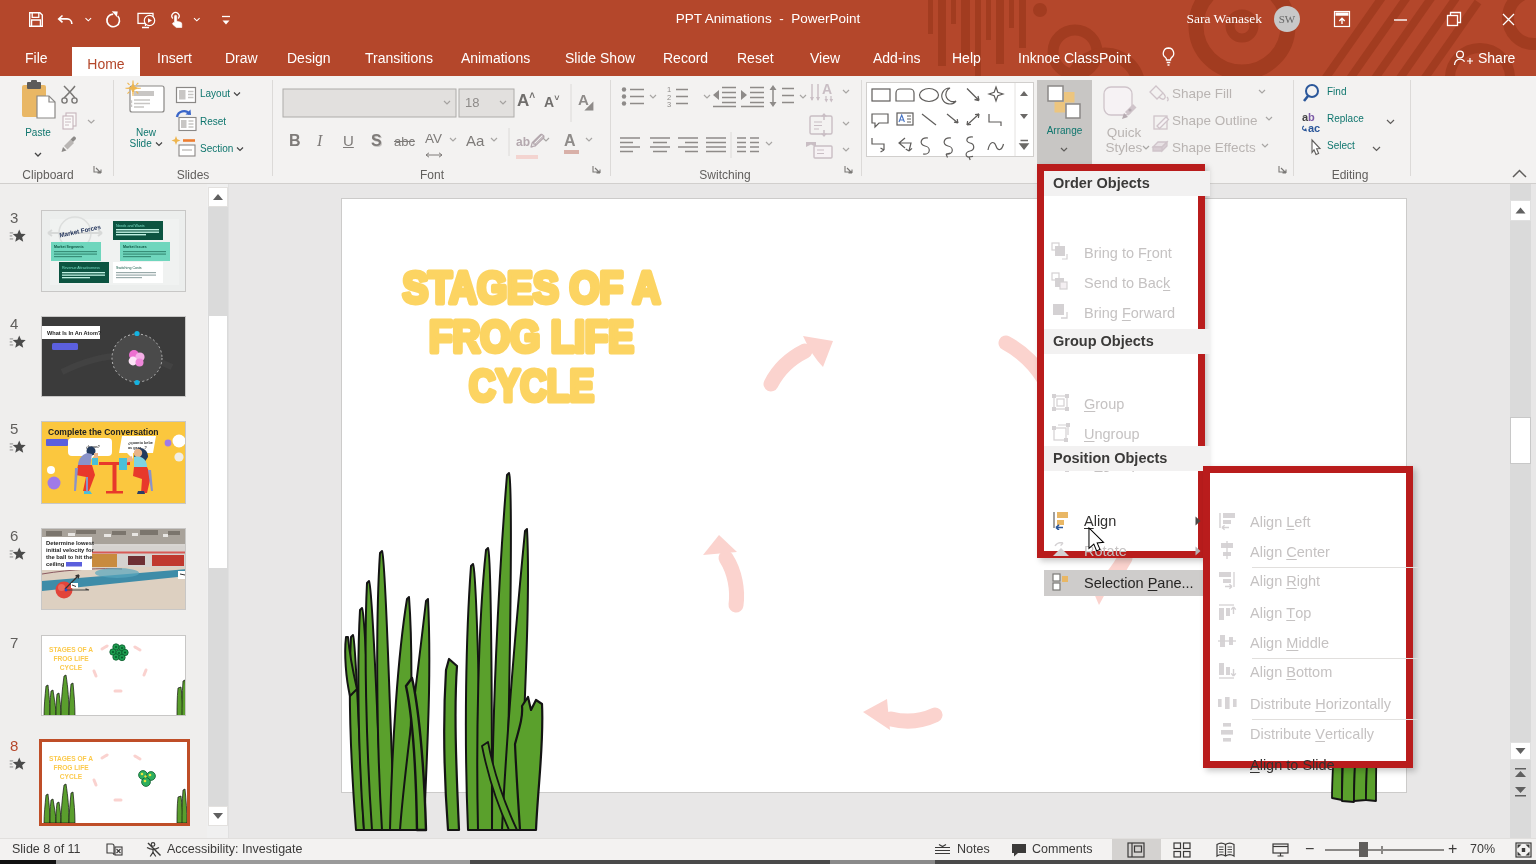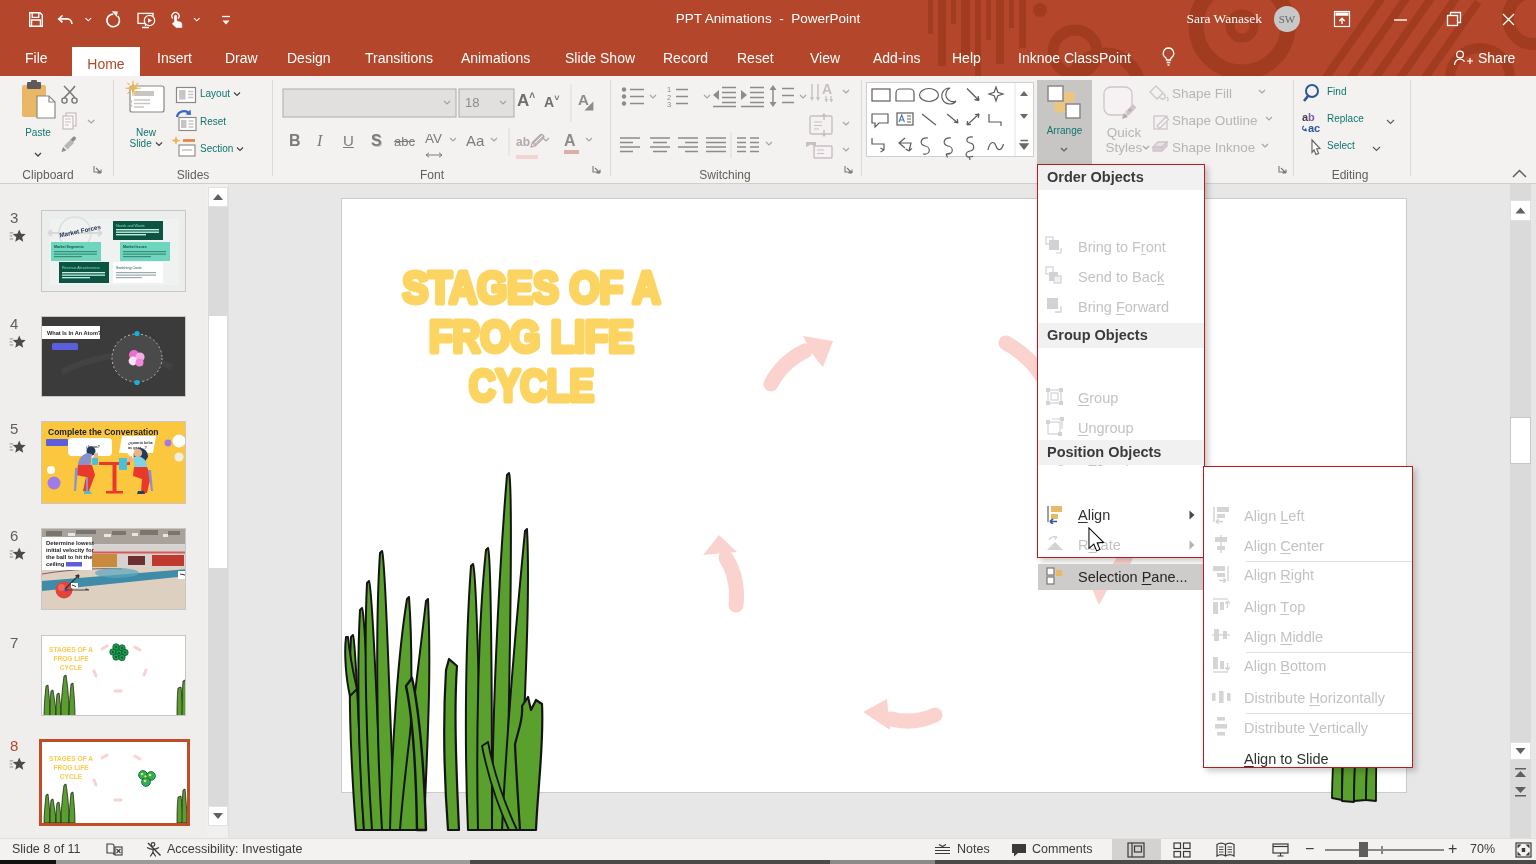--- a/index.html
+++ b/index.html
@@ -30,21 +30,21 @@
   #content { position:absolute; left:0; top:184px; width:1536px; height:654px; }
   #panel { position:absolute; left:0; top:0; width:207px; height:654px; background:#efeeed; }
   #lscroll { position:absolute; left:207px; top:0; width:22px; height:654px; background:#f0f0f0; border-right:1px solid #e0e0e0; }
   #canvas { position:absolute; left:230px; top:0; width:1306px; height:654px; background:#e8e7e7; }
   #slide { position:absolute; left:111px; top:14px; width:1066px; height:595px; background:#fff; border:1px solid #cccbca; }
   .thumb { position:absolute; background:#fff; border:1px solid #c8c7c6; overflow:hidden; }
   .tnum { position:absolute; left:10px; width:24px; font-size:15px; color:#605e5c; }
   .tstar { position:absolute; left:8px; }
 
   
-  .menu { position:absolute; background:#fff; border:1px solid #b91c1c; box-shadow:3px 3px 6px rgba(0,0,0,0.22); font-size:14.5px; }
+  .menu { position:absolute; background:#fff; border:7px solid #b91c1c; box-shadow:3px 3px 6px rgba(0,0,0,0.22); font-size:14.5px; }
   .mhead { height:25px; line-height:25px; background:#f2f1f1; font-weight:bold; color:#3b3a39; padding-left:9px; }
   .mitem { height:30px; display:flex; align-items:center; color:#c5c2c2; position:absolute; white-space:pre;margin-top:33px; }
   .mitem .mico { width:20px; margin-left:7px; margin-right:13px; flex:0 0 20px; }
   .mitem.en { color:#323130; }
   .mitem.hl { background:#cecccb; color:#262524; }
   .msep { height:1px; background:#e1dfdd; margin:3px 10px 3px 42px; }
   .marrow { position:absolute; right:8px; top:9px; }
   u { text-decoration:underline; text-underline-offset:2px; }
 
   
@@ -406,21 +406,21 @@
           <path d="M1 3 h16 M1 3 l3-2.2 M1 3 l3 2.2 M17 3 l-3-2.2 M17 3 l-3 2.2" stroke="#7e7b79" fill="none"></path>
         </svg></div>
     <div class="abs" style="left:466px;top:56px;font-size:15px;color:#7e7b79">Aa</div>
     <div class="abs" style="left:516px;top:55px;font-size:12px;color:#b4a8ae;font-weight:bold">ab<span style="font-size:14px">🖉</span><div style="width:22px;height:4px;background:#f3d4d0;margin-top:0px"></div></div>
     <div class="abs" style="left:564px;top:56px;font-size:16px;color:#8e8b89;font-weight:bold">A<div style="width:15px;height:4px;background:#d8b0a8;margin-top:0"></div></div>
 
     <div class="abs rtext" style="left:1037px;top:49px;width:55px;text-align:center">Arrange</div>
     <div class="abs rgray" style="left:1098px;top:49px;width:52px;text-align:center">Quick<br>Styles</div>
     <div class="abs rgray" style="left:1172px;top:10px">Shape Fill</div>
     <div class="abs rgray" style="left:1172px;top:37px">Shape Outline</div>
-    <div class="abs rgray" style="left:1172px;top:64px">Shape Inknoe</div>
+    <div class="abs rgray" style="left:1172px;top:64px">Shape Effects</div>
     <div class="abs rtext" style="left:1327px;top:10px">Find</div>
     <div class="abs rtext" style="left:1327px;top:37px">Replace</div>
     <div class="abs rtext" style="left:1327px;top:64px">Select</div>
 
     <div class="glabel" style="left:8px;width:80px">Clipboard</div>
     <div class="glabel" style="left:153px;width:80px">Slides</div>
     <div class="glabel" style="left:392px;width:80px">Font</div>
     <div class="glabel" style="left:685px;width:80px">Switching</div>
     <div class="glabel" style="left:1310px;width:80px">Editing</div>
   </div>

